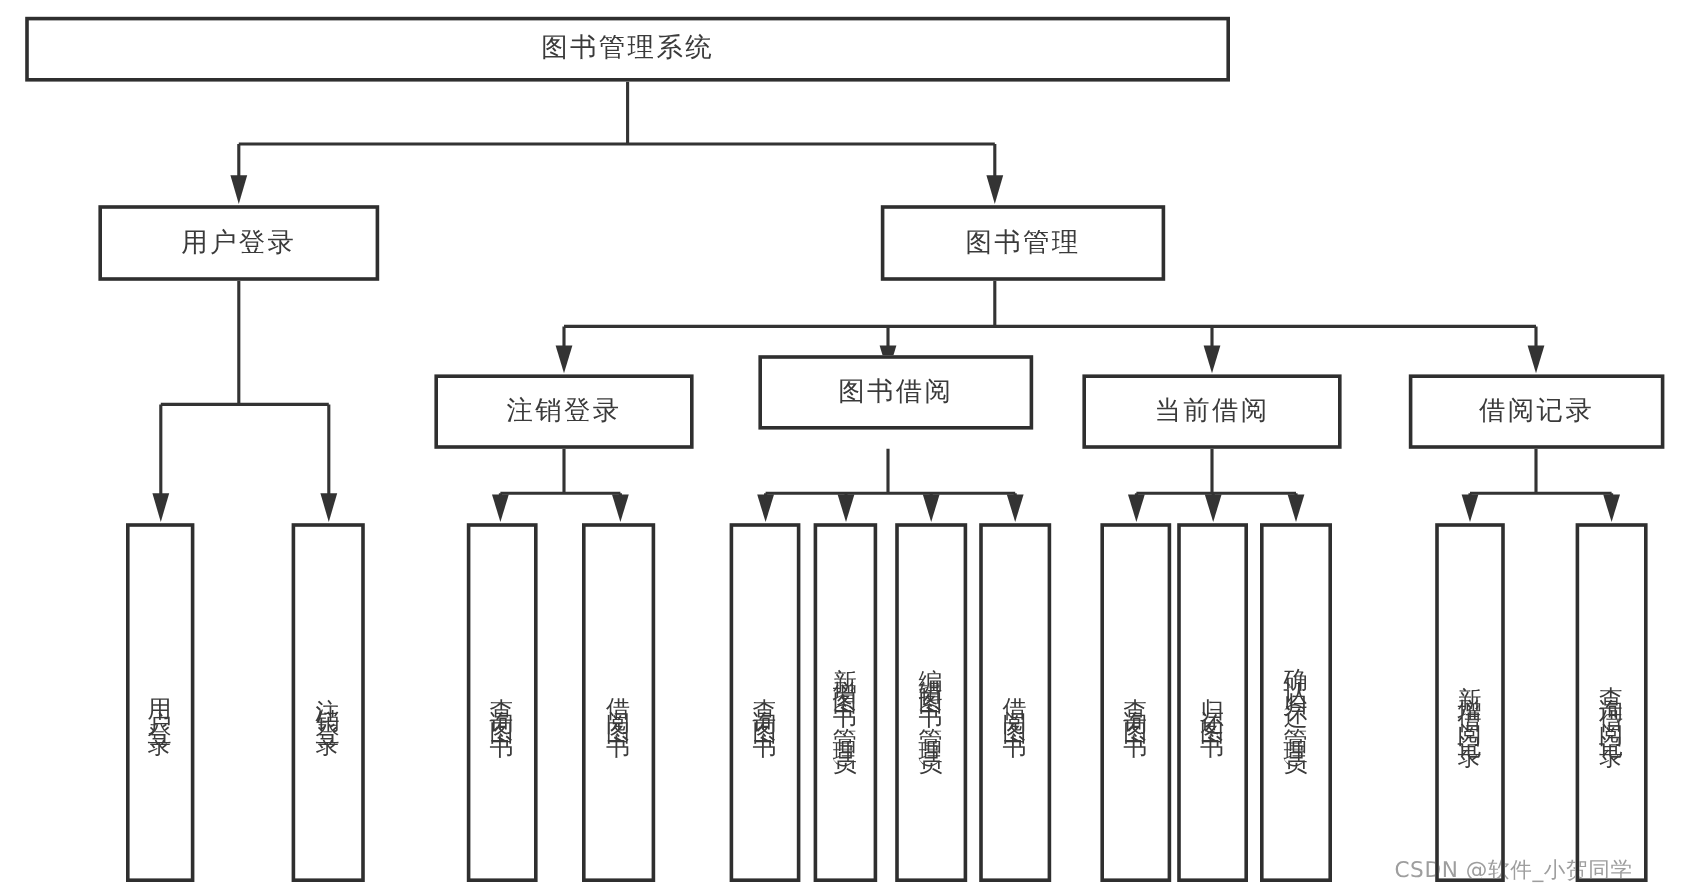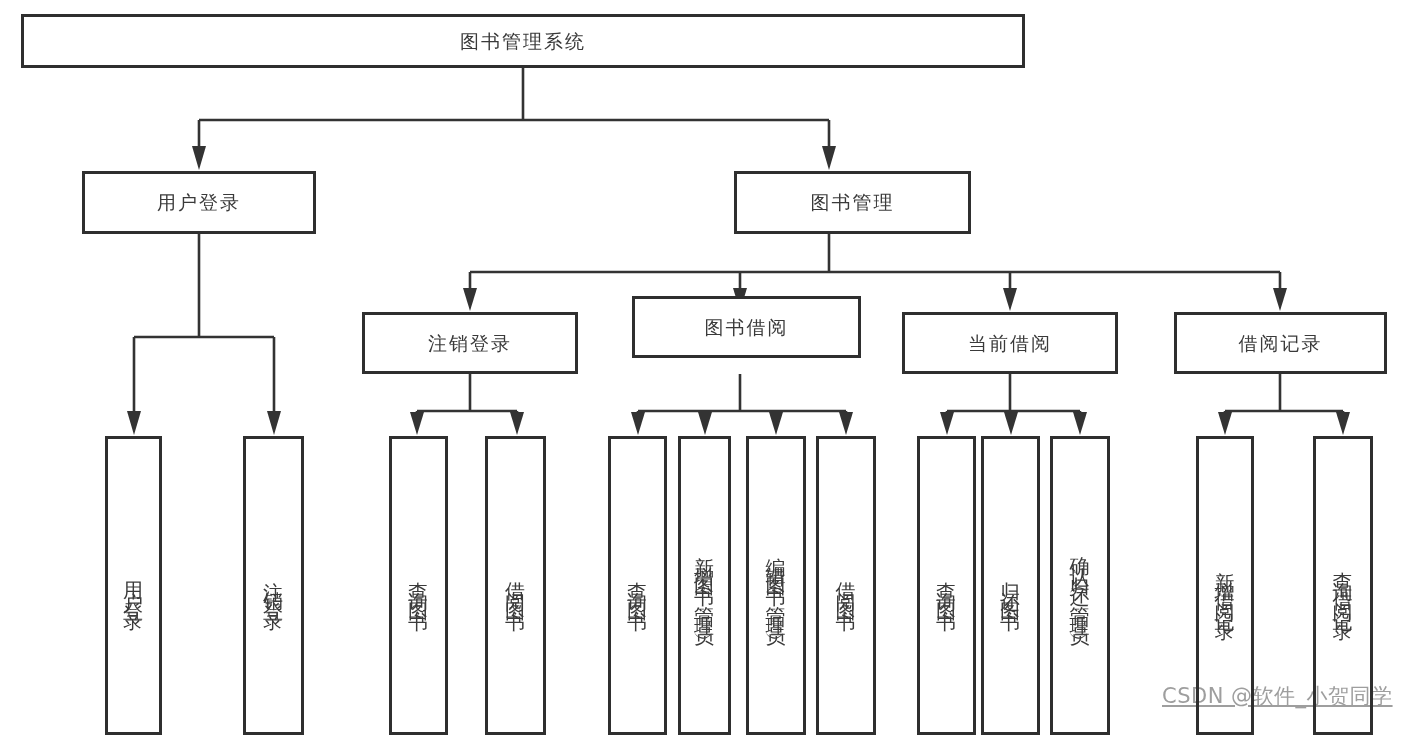--- a/index.html
+++ b/index.html
@@ -20,44 +20,43 @@
     position: absolute;
     box-sizing: border-box;
     background: #ffffff;
     border: 3px solid #2f2f2f;
     display: flex;
     align-items: center;
     justify-content: center;
     color: #3a3a3a;
   }
   .node .label {
-    font-size: 19px;
+    font-size: 22px;
     line-height: 1;
     letter-spacing: 2px;
     white-space: nowrap;
   }
   .leaf .vtext {
     writing-mode: vertical-rl;
     text-orientation: mixed;
     font-size: 20px;
     line-height: 1;
     letter-spacing: 10px;
     white-space: nowrap;
   }
   .watermark {
     position: absolute;
     left: 1162px;
-    top: 682px;
-    font-size: 21px;
+    top: 713px;
+    font-size: 18px;
     letter-spacing: 0.5px;
     color: #9e9e9e;
     white-space: nowrap;
     mix-blend-mode: darken;
     z-index: 5;
-    text-decoration: underline;
   }
 </style>
 </head>
 <body>
 
 <div class="canvas">
 
   <svg class="connectors" viewBox="0 0 1405 747" xmlns="http://www.w3.org/2000/svg">
     <g stroke="#333333" stroke-width="2.6" fill="none">
 

